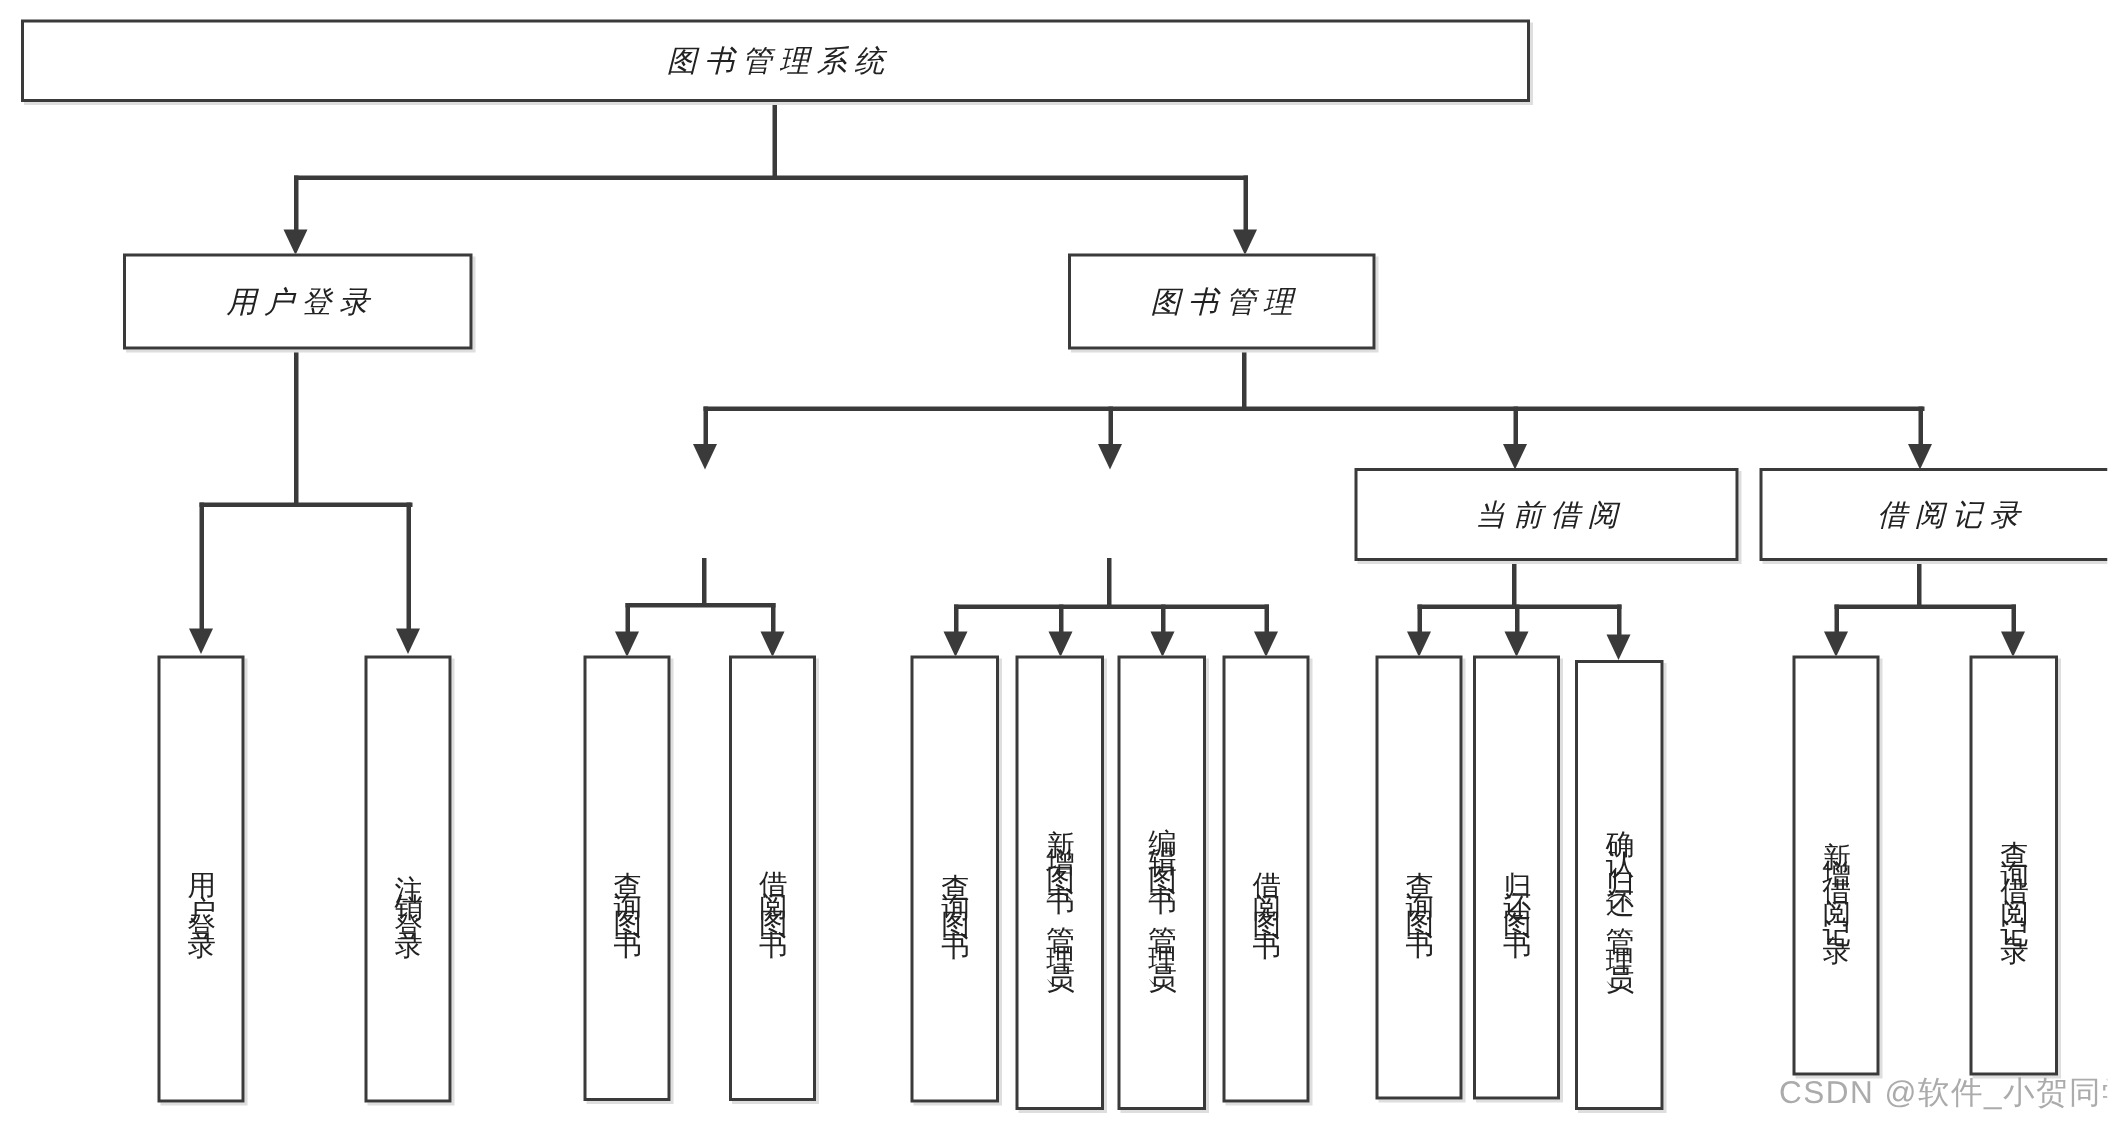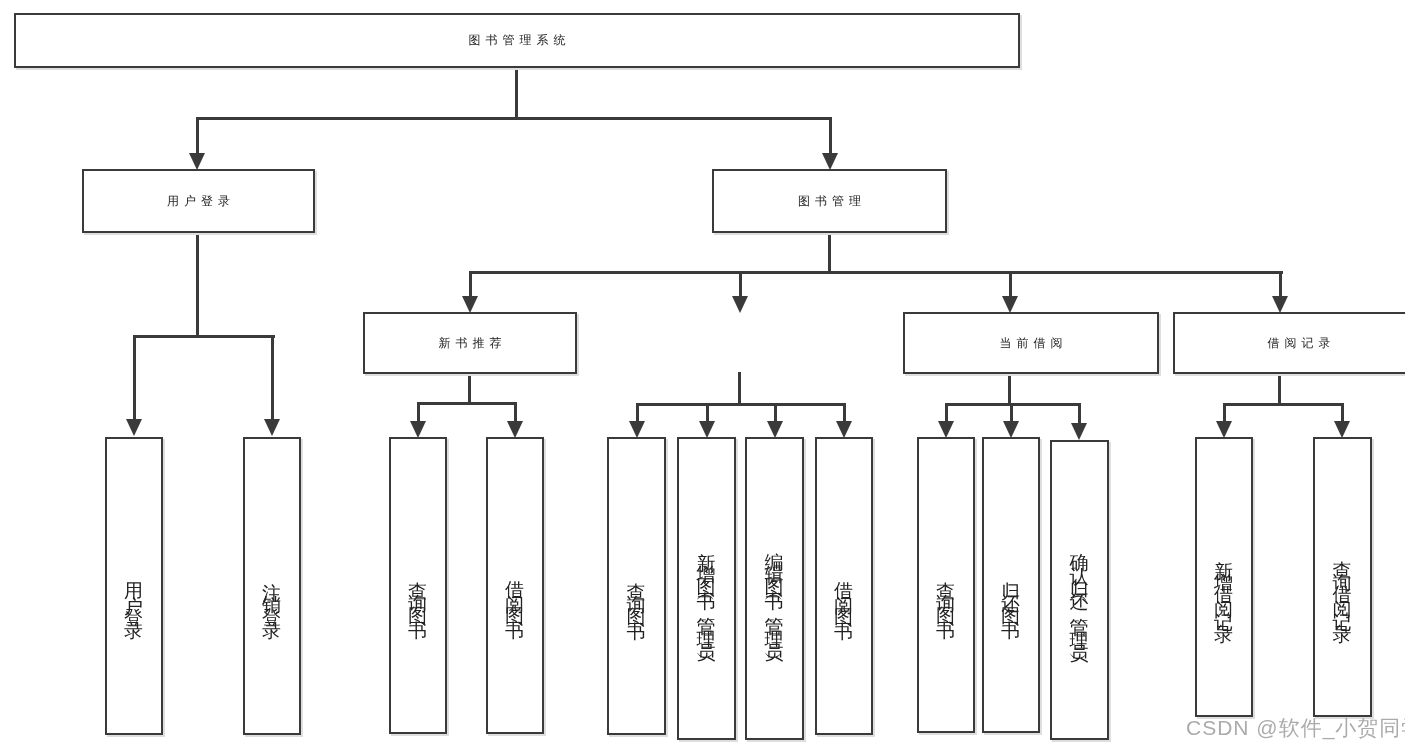--- a/index.html
+++ b/index.html
@@ -30,22 +30,22 @@
     border-left:8px solid transparent;border-right:8px solid transparent;
     border-top:17px solid var(--line);
   }
   
   .hbox{
     position:absolute;border:2px solid var(--line);background:#fff;
     display:flex;align-items:center;justify-content:center;
     box-shadow:2px 2px 0 #dedede;
   }
   .hbox span{
-    font-size:12px;letter-spacing:5px;margin-right:-5px;
-    color:var(--text);white-space:nowrap;
+    font-size:20px;letter-spacing:5px;margin-right:-5px;
+    color:var(--text);white-space:nowrap;font-style:italic;
   }
   
   .vbox{
     position:absolute;width:58px;border:2px solid var(--line);background:#fff;
     display:flex;align-items:center;justify-content:center;
     box-shadow:2px 2px 0 #dedede;
   }
   .vbox span{
     writing-mode:vertical-rl;text-orientation:mixed;
     font-size:19px;line-height:1;letter-spacing:13px;margin-bottom:-13px;
@@ -102,27 +102,24 @@
   <div class="arrow" style="left:1216px;top:403px;height:35px"></div>
   <div class="arrow" style="left:1334px;top:403px;height:35px"></div>
 
   <div class="hbox" style="left:14px;top:13px;width:1006px;height:55px">
     <span>图书管理系统</span>
   </div>
 
   <div class="hbox" style="left:82px;top:169px;width:233px;height:64px">
     <span>用户登录</span>
   </div>
-  <div class="hbox" style="left:712px;top:169px;width:235px;height:64px">
+  <div class="hbox" style="left:712px;top:169px;width:205px;height:64px">
     <span>图书管理</span>
   </div>
 
-  <div class="hbox" style="left:363px;top:312px;width:214px;height:62px">
-    <span>新书推荐</span>
-  </div>
   <div class="hbox" style="left:903px;top:312px;width:256px;height:62px">
     <span>当前借阅</span>
   </div>
   <div class="hbox" style="left:1173px;top:312px;width:252px;height:62px">
     <span>借阅记录</span>
   </div>
 
   <div class="vbox" style="left:105px;top:437px;height:298px">
     <span>用户登录</span>
   </div>

